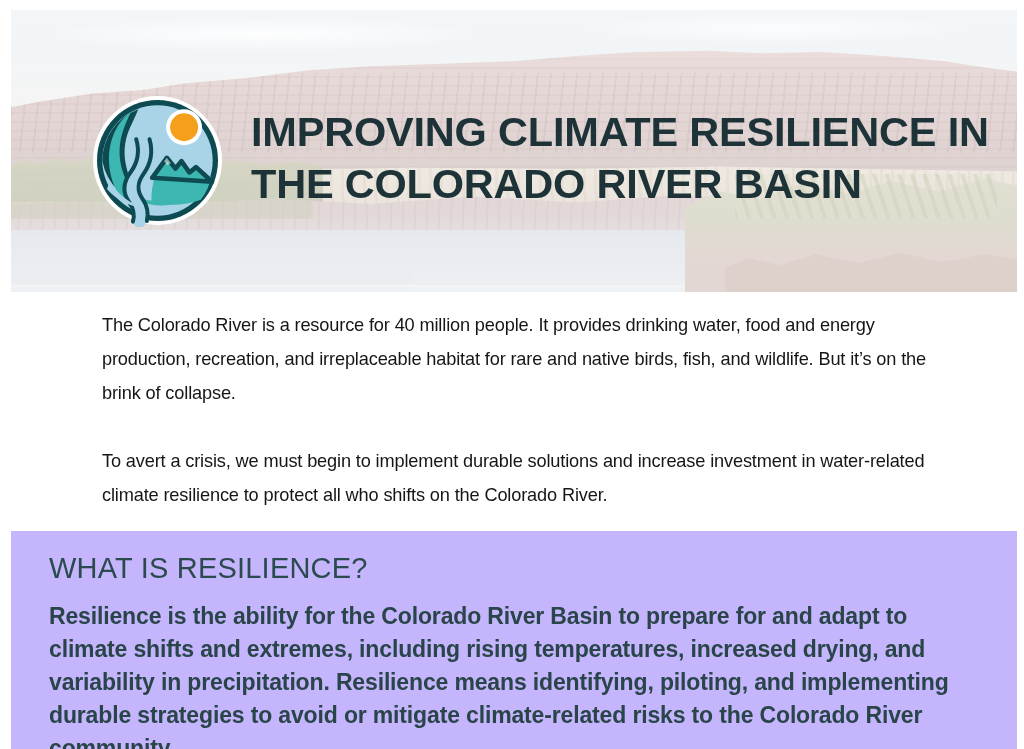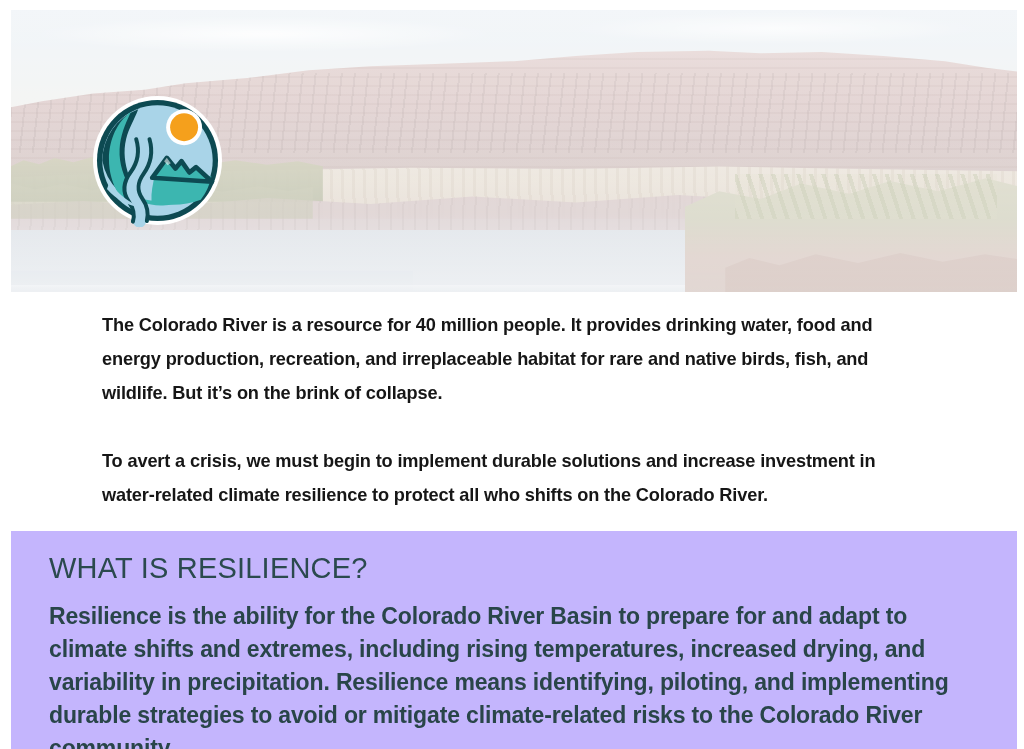--- a/index.html
+++ b/index.html
@@ -260,21 +260,21 @@
   .intro {
     position: absolute;
     left: 102px;
     top: 308px;
     width: 830px;
   }
   .intro p {
     margin: 0;
     color: #161616;
     font-family: "Liberation Sans", sans-serif;
-    font-weight: bold;
+    font-weight: normal;
     font-size: 18.2px;
     line-height: 34px;
     letter-spacing: -0.15px;
   }
   .intro p + p { margin-top: 34px; }
 
   
   .panel {
     position: absolute;
     left: 11px;
@@ -379,20 +379,21 @@
           <path d="M88 68 c6 21 1 38 -9 52 c-10 14 -10 25 -2 37 c7 10 10 22 7 34" fill="none" stroke="#0d4a52" stroke-width="6" stroke-linecap="round"></path>
           <path d="M68 68 c6 20 2 35 -8 49 c-12 16 -13 31 -3 45 c7 10 9 20 6 30" fill="none" stroke="#0d4a52" stroke-width="6" stroke-linecap="round"></path>
 
           <path d="M28 132 c12 18 29 32 49 39 a83 83 0 0 1 -53 -28z" fill="#a9d4e8"></path>
 
           <circle cx="140" cy="50" r="27" fill="#ffffff"></circle>
           <circle cx="140" cy="50" r="21" fill="#f5a01c"></circle>
         </svg>
       </div>
 
+      <h1 class="hero-title">IMPROVING CLIMATE RESILIENCE IN THE COLORADO RIVER BASIN</h1>
     </div>
   </div>
 
   <div class="intro">
     <p>The Colorado River is a resource for 40 million people. It provides drinking water, food and energy production, recreation, and irreplaceable habitat for rare and native birds, fish, and wildlife. But it’s on the brink of collapse.</p>
     <p>To avert a crisis, we must begin to implement durable solutions and increase investment in water-related climate resilience to protect all who shifts on the Colorado River.</p>
   </div>
 
   <section class="panel">
     <h2 class="panel-heading">WHAT IS RESILIENCE?</h2>

